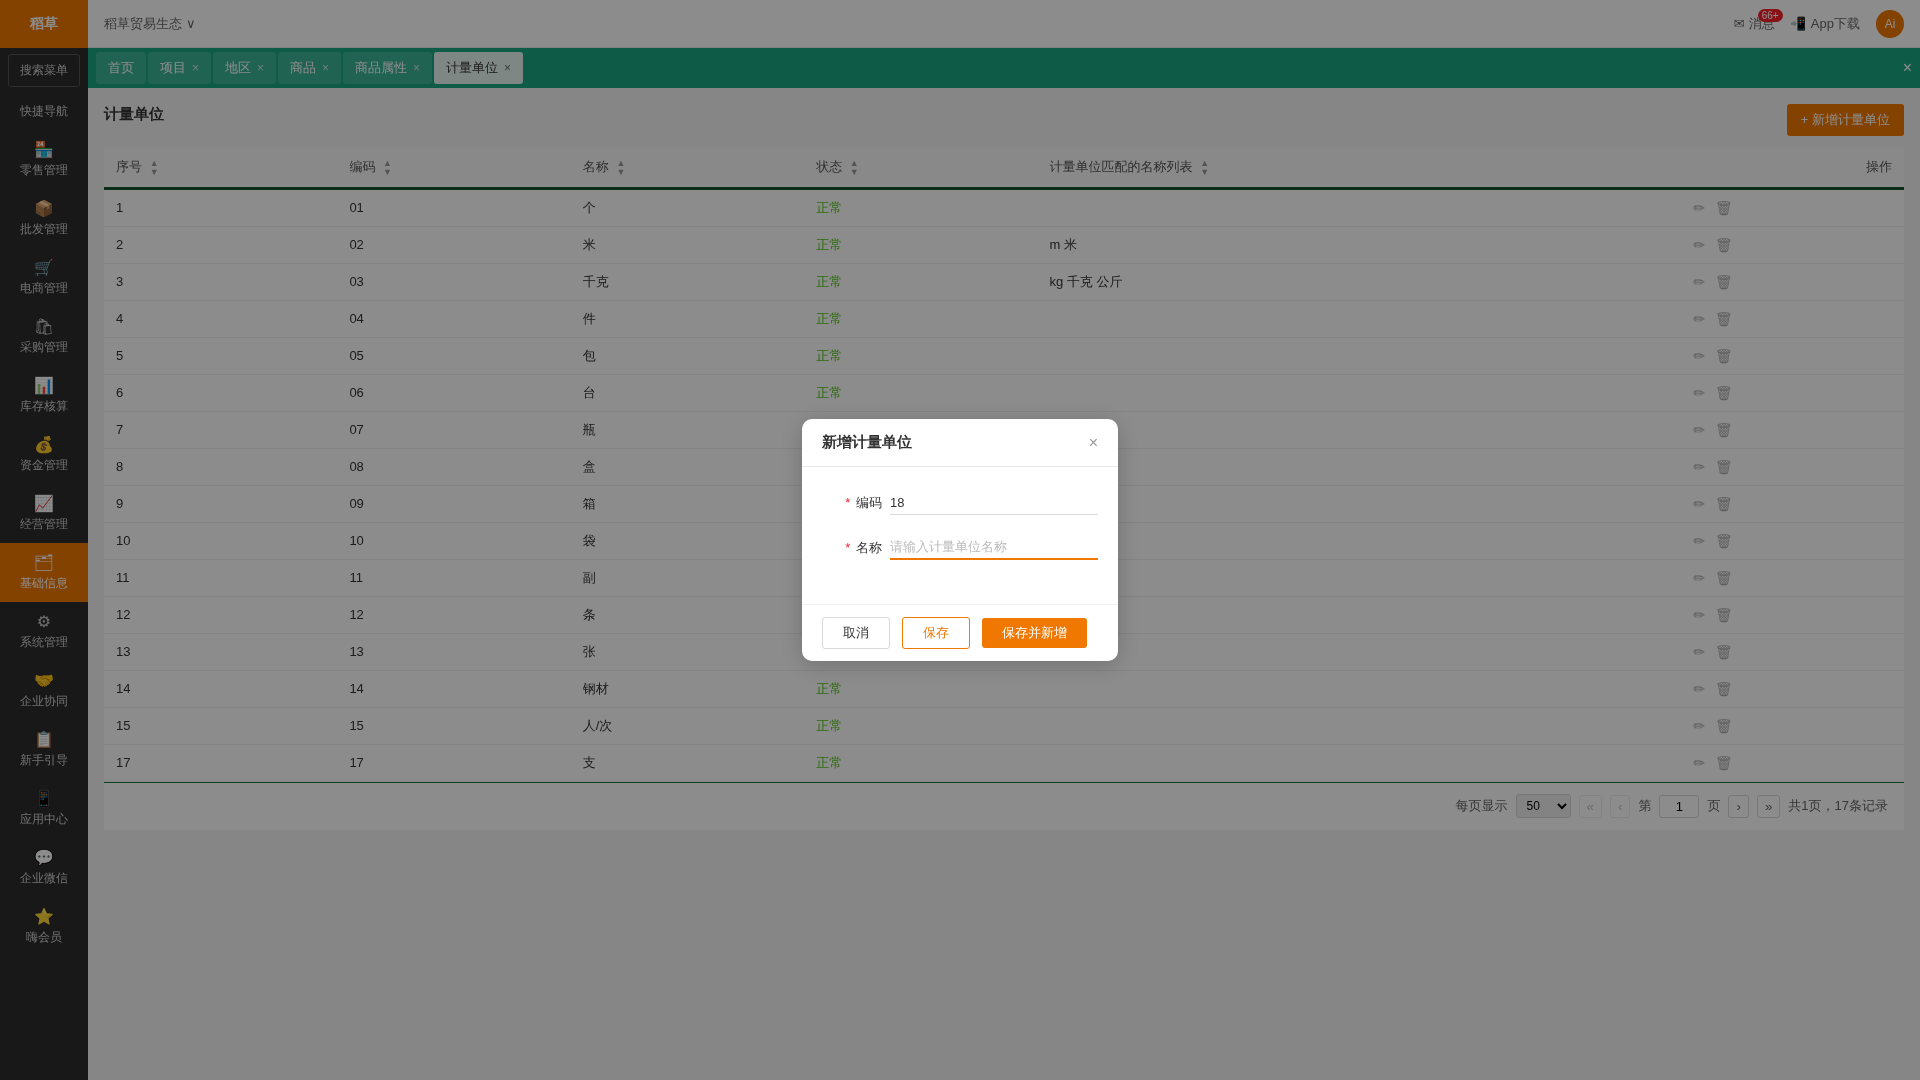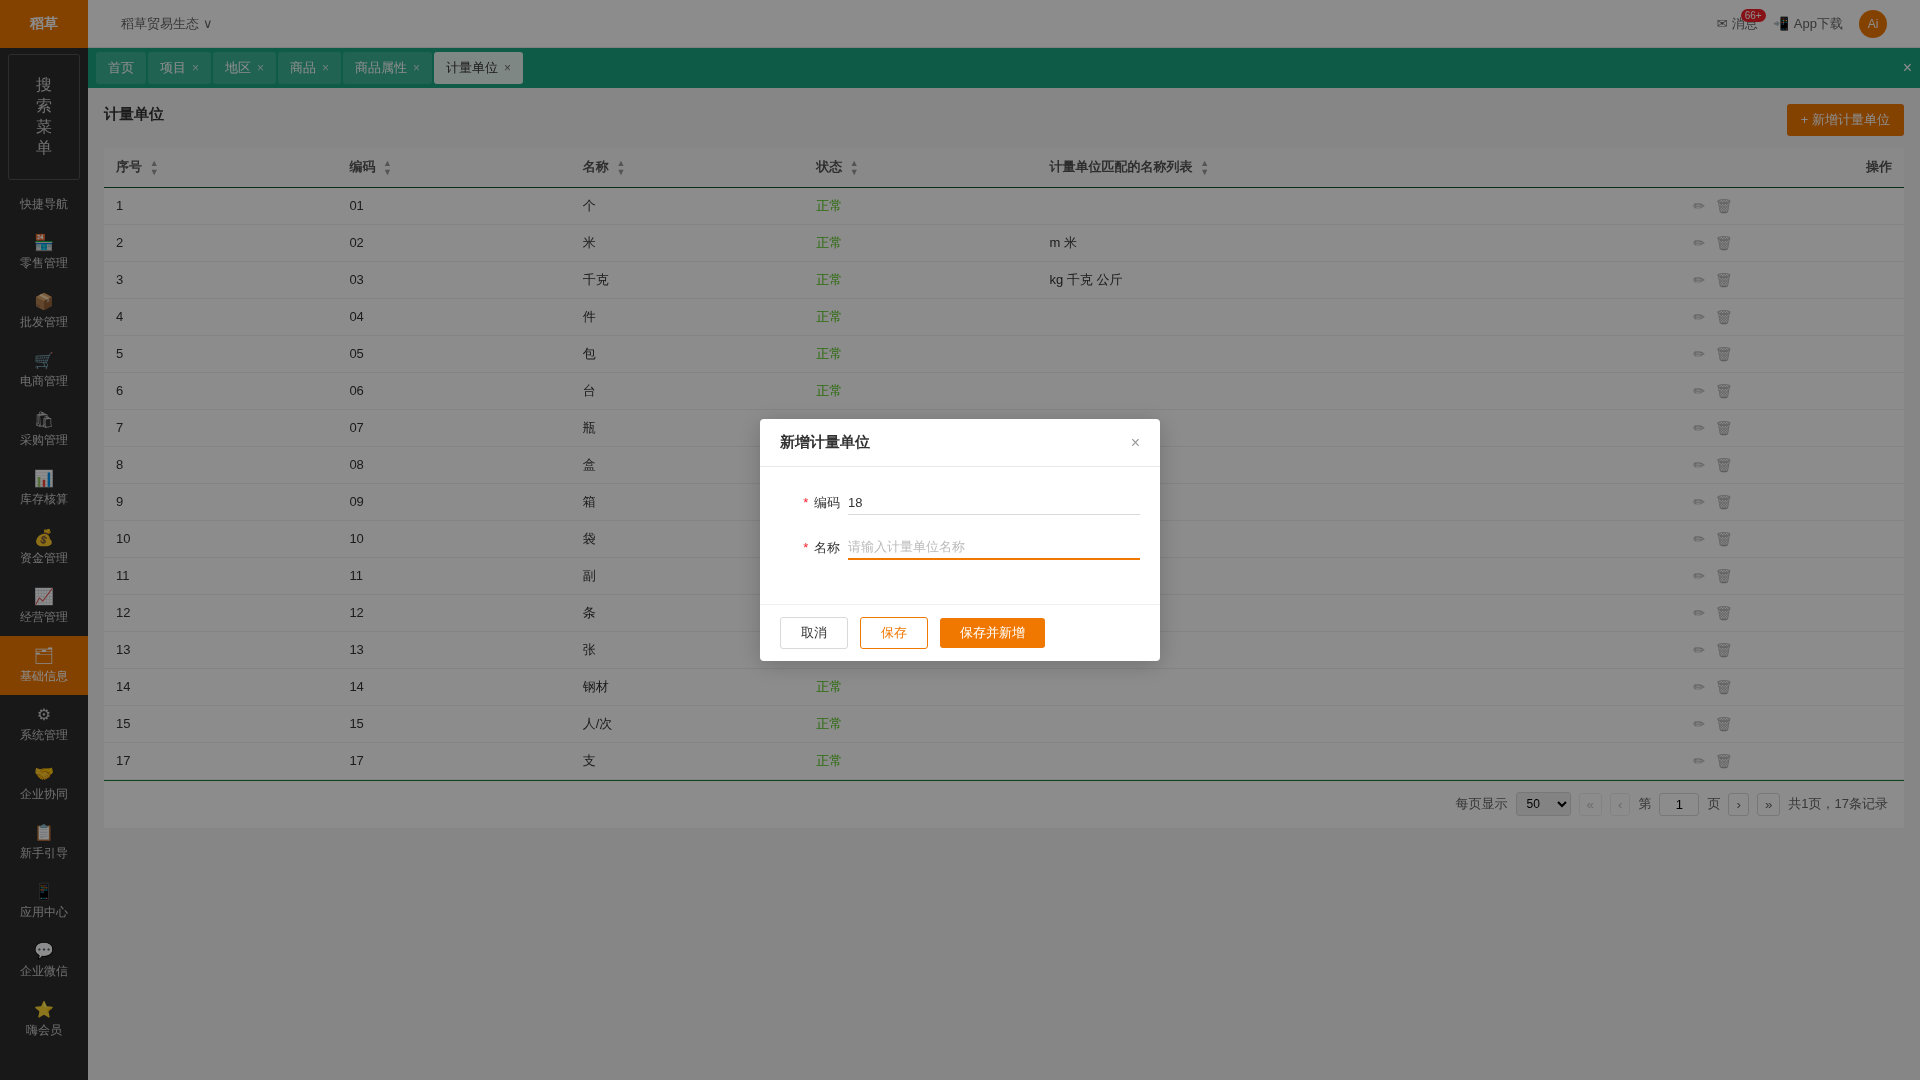--- a/index.html
+++ b/index.html
@@ -2,30 +2,30 @@
 <html><head>
   <meta charset="utf-8">
   <style>
     * { margin: 0; padding: 0; box-sizing: border-box; }
     body { font-family: 'Microsoft YaHei', Arial, sans-serif; font-size: 13px; background: #f0f2f5; width: 1920px; height: 1080px; overflow: hidden; display: flex; }
 
     
     .sidebar { width: 88px; background: #2c2c2c; height: 1080px; display: flex; flex-direction: column; align-items: center; flex-shrink: 0; }
     .sidebar-logo { width: 100%; padding: 8px 10px; background: #f07800; display: flex; align-items: center; justify-content: center; height: 48px; }
     .sidebar-logo-text { color: white; font-size: 14px; font-weight: bold; }
-    .sidebar-search-btn { width: 100%; background: transparent; border: 1px solid #555; color: #ccc; padding: 20px; border-radius: 3px; cursor: pointer; font-size: 16px; text-align: center; }
+    .sidebar-search-btn { width: 100%; background: transparent; border: 1px solid #555; color: #ccc; padding: 7px; border-radius: 3px; cursor: pointer; font-size: 12px; text-align: center; }
     .sidebar-nav-item { width: 100%; padding: 10px 5px; text-align: center; color: #ccc; cursor: pointer; font-size: 12px; display: flex; flex-direction: column; align-items: center; gap: 3px; }
     .sidebar-nav-item.active { background: #f07800; color: white; }
     .sidebar-nav-item .nav-icon { font-size: 16px; }
 
     
     .main { flex: 1; display: flex; flex-direction: column; height: 1080px; overflow: hidden; }
 
     
-    .top-header { height: 48px; background: #fff; display: flex; align-items: center; justify-content: space-between; padding: 0 33px; border-bottom: 1px solid #e8e8e8; flex-shrink: 0; }
+    .top-header { height: 48px; background: #fff; display: flex; align-items: center; justify-content: space-between; padding: 0 16px; border-bottom: 1px solid #e8e8e8; flex-shrink: 0; }
     .top-header-left { display: flex; align-items: center; gap: 8px; }
     .header-dropdown { display: flex; align-items: center; gap: 4px; cursor: pointer; color: #666; font-size: 13px; }
     .header-right { display: flex; align-items: center; gap: 16px; }
     .header-msg { display: flex; align-items: center; gap: 4px; color: #666; cursor: pointer; position: relative; }
     .badge { background: #f5222d; color: white; border-radius: 8px; font-size: 10px; padding: 1px 4px; position: absolute; top: -6px; right: -8px; }
     .header-app { display: flex; align-items: center; gap: 4px; color: #666; cursor: pointer; }
     .header-avatar { width: 28px; height: 28px; border-radius: 50%; background: #f07800; display: flex; align-items: center; justify-content: center; color: white; font-size: 12px; cursor: pointer; }
 
     
     .tab-bar { height: 40px; background: #1ba784; display: flex; align-items: center; padding: 0 8px; gap: 2px; flex-shrink: 0; }
@@ -35,38 +35,38 @@
 
     
     .page-content { flex: 1; padding: 16px; overflow: auto; position: relative; background: #f5f5f5; }
     .page-title { font-size: 15px; font-weight: bold; color: #333; margin-bottom: 12px; }
     .btn-primary { background: #f07800; color: white; border: none; padding: 7px 14px; border-radius: 3px; cursor: pointer; font-size: 13px; }
 
     
     .table-wrap { background: white; border-radius: 3px; overflow: hidden; }
     table { width: 100%; border-collapse: collapse; }
     thead { background: #fafafa; }
-    thead th { padding: 10px 12px; text-align: left; font-weight: 700; color: #555; border-bottom: 1px solid #14532d; font-size: 13px; white-space: nowrap; }
+    thead th { padding: 10px 12px; text-align: left; font-weight: 400; color: #555; border-bottom: 3px solid #14532d; font-size: 13px; white-space: nowrap; }
     thead th .sort-icons { display: inline-flex; flex-direction: column; margin-left: 4px; vertical-align: middle; font-size: 9px; color: #999; line-height: 1; }
     tbody tr { border-bottom: 1px solid #f0f0f0; }
     tbody td { padding: 9px 12px; color: #333; font-size: 13px; }
     .status-normal { color: #52c41a; }
     .action-icons { display: flex; gap: 10px; }
     .action-icon { color: #aaa; cursor: pointer; font-size: 14px; }
 
     
     .pagination { height: 48px; background: white; display: flex; align-items: center; justify-content: flex-end; padding: 0 16px; gap: 8px; border-top: 1px solid #15803d; font-size: 13px; color: #666; flex-shrink: 0; }
     .page-select { border: 1px solid #d9d9d9; border-radius: 3px; padding: 3px 6px; font-size: 12px; }
     .page-btn { border: 1px solid #d9d9d9; background: white; padding: 3px 7px; border-radius: 3px; cursor: pointer; color: #666; }
     .page-btn:disabled { opacity: 0.4; cursor: not-allowed; }
     .page-input { border: 1px solid #d9d9d9; border-radius: 3px; padding: 3px 6px; width: 40px; text-align: center; font-size: 13px; }
 
     
     .modal-overlay { position: fixed; top: 0; left: 0; width: 1920px; height: 1080px; background: rgba(0,0,0,0.45); z-index: 1000; display: flex; align-items: center; justify-content: center; }
-    .modal { background: white; border-radius: 4px; width: 400px; box-shadow: 0 4px 24px rgba(0,0,0,0.2); }
+    .modal { background: white; border-radius: 10px; width: 316px; box-shadow: 0 4px 24px rgba(0,0,0,0.2); }
     .modal-header { padding: 14px 20px; border-bottom: 1px solid #e8e8e8; display: flex; align-items: center; justify-content: space-between; }
     .modal-title { font-size: 15px; font-weight: bold; color: #333; }
     .modal-close { cursor: pointer; color: #999; font-size: 16px; }
     .modal-body { padding: 24px 20px; }
     .form-row { display: flex; align-items: center; margin-bottom: 20px; gap: 8px; }
     .form-label { width: 60px; text-align: right; color: #333; font-size: 13px; flex-shrink: 0; }
     .required { color: #f5222d; margin-right: 2px; }
     .form-input { flex: 1; border: none; border-bottom: 1px solid #d9d9d9; padding: 4px 0; font-size: 13px; color: #333; outline: none; }
     .form-input.active-border { border-bottom: 2px solid #f07800; }
     .form-input::placeholder { color: #bbb; }

